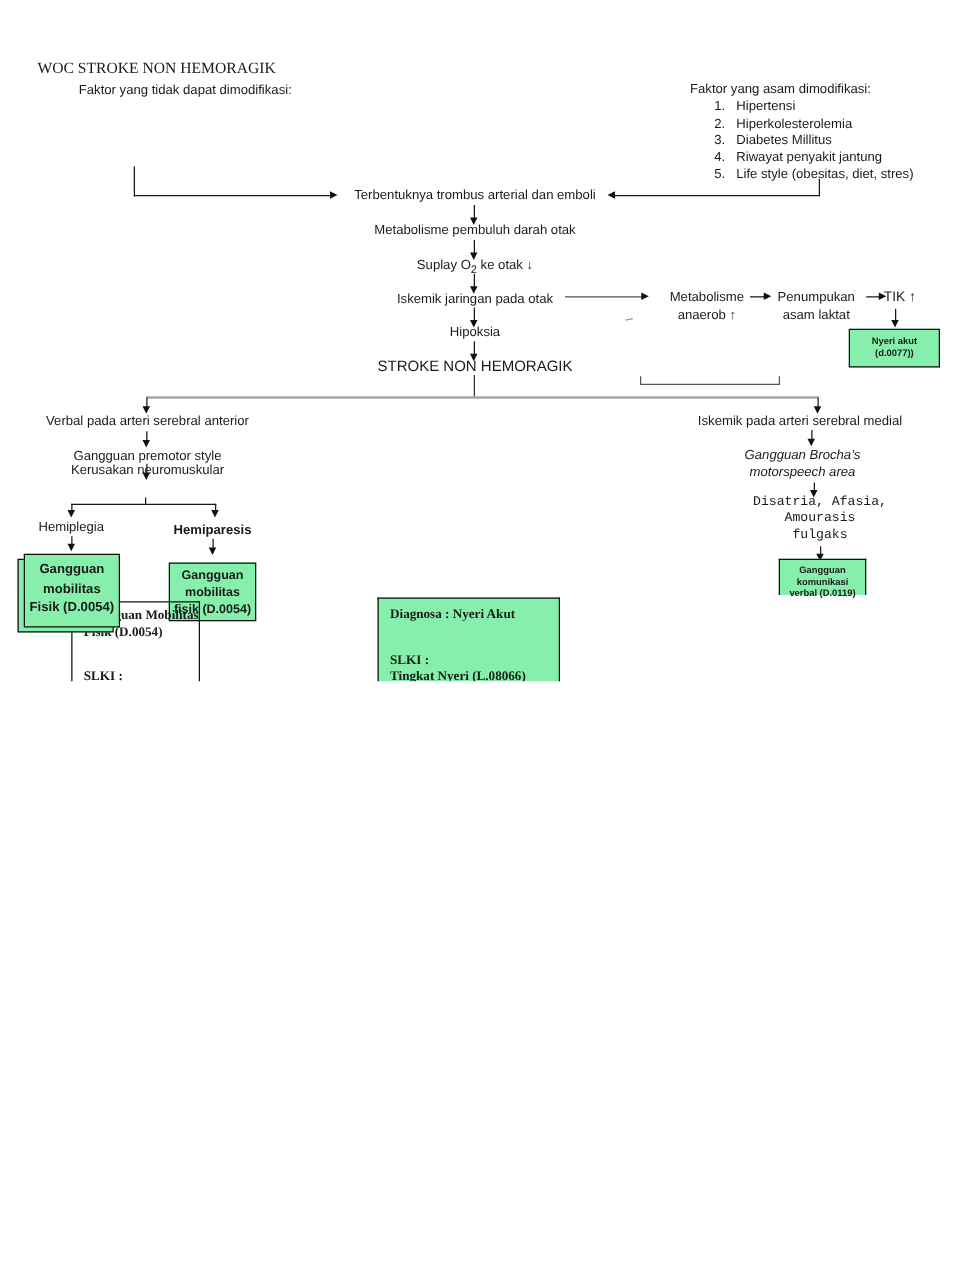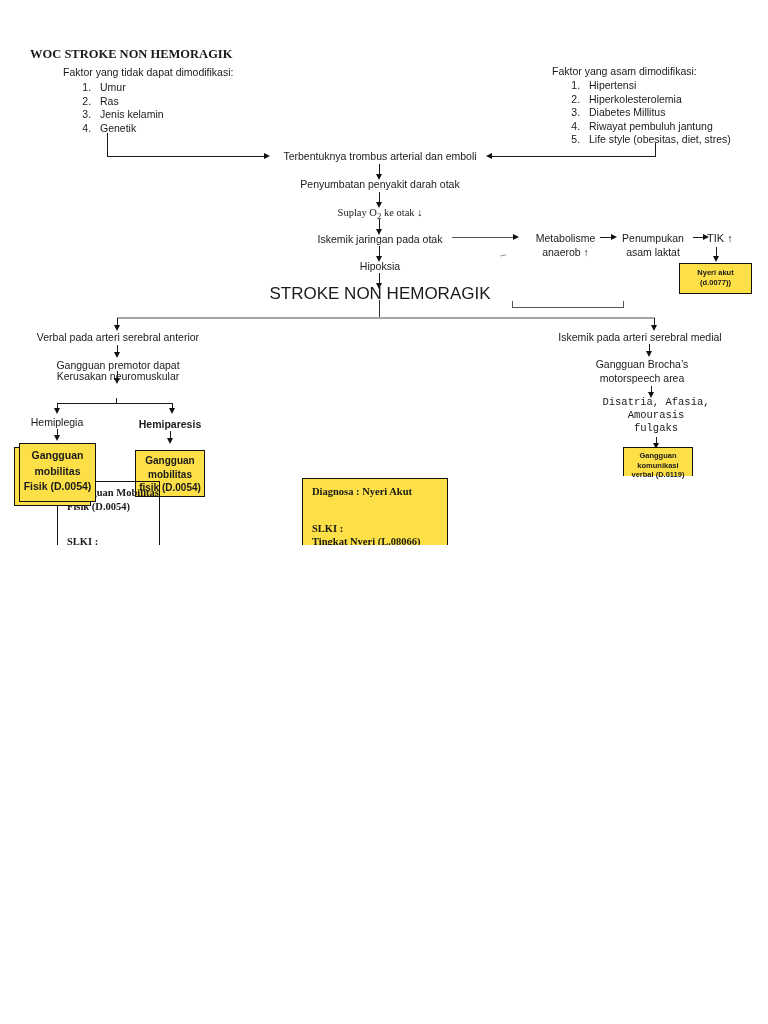--- a/index.html
+++ b/index.html
@@ -9,81 +9,75 @@
   .c{text-align:center;white-space:normal;}
   .vl{position:absolute;width:1.3px;background:#1a1a1a;}
   .hl{position:absolute;height:1.3px;background:#1a1a1a;}
   .gray{background:#a6a6a6;}
   .mid{background:#555;}
   .ah-d{position:absolute;width:0;height:0;border-left:3.5px solid transparent;border-right:3.5px solid transparent;border-top:6.5px solid #111;}
   .ah-r{position:absolute;width:0;height:0;border-top:3.5px solid transparent;border-bottom:3.5px solid transparent;border-left:6.5px solid #111;}
   .ah-l{position:absolute;width:0;height:0;border-top:3.5px solid transparent;border-bottom:3.5px solid transparent;border-right:6.5px solid #111;}
   ol.factor-list{margin:0;padding-left:20px;font-size:10.5px;line-height:13.6px;}
   ol.factor-list li{padding-left:6px;}
-  .title{font-family:"Liberation Serif","DejaVu Serif",serif;font-weight:bold;font-size:12.5px;}
-  .bx{position:absolute;box-sizing:border-box;border:1.5px solid #111;background:#fde047;}
+  .title{font-family:"Liberation Serif","DejaVu Serif",serif;font-weight:normal;font-size:12.5px;}
+  .bx{position:absolute;box-sizing:border-box;border:1.5px solid #111;background:#86efac;}
   .noline-b{border-bottom:none;}
   .transp{background:transparent;}
   .sansbox{font-weight:bold;text-align:center;}
   .serifbox{font-family:"Liberation Serif","DejaVu Serif",serif;font-weight:bold;}
   .bracket{position:absolute;box-sizing:border-box;border-left:1.5px solid #555;border-right:1.5px solid #555;border-bottom:1.5px solid #555;}
   .stray{position:absolute;width:6px;height:3px;border-bottom:1px solid #999;transform:rotate(-12deg);}
 </style>
 </head>
 <body>
 
 <div id="page">
 
   <div class="t title" style="left:30px;top:48px;">WOC STROKE NON HEMORAGIK</div>
 
   <div class="t" style="left:63px;top:66px;">Faktor yang tidak dapat dimodifikasi:</div>
-  <ol class="factor-list" style="position:absolute;left:74px;top:81px;">
-    <li>Umur</li>
-    <li>Ras</li>
-    <li>Jenis kelamin</li>
-    <li>Genetik</li>
-  </ol>
 
   <div class="t" style="left:552px;top:65px;">Faktor yang asam dimodifikasi:</div>
   <ol class="factor-list" style="position:absolute;left:563px;top:79px;">
     <li>Hipertensi</li>
     <li>Hiperkolesterolemia</li>
     <li>Diabetes Millitus</li>
-    <li>Riwayat pembuluh jantung</li>
+    <li>Riwayat penyakit jantung</li>
     <li>Life style (obesitas, diet, stres)</li>
   </ol>
 
   <div class="vl" style="left:107px;top:133px;height:24px;"></div>
   <div class="hl" style="left:107px;top:156px;width:159px;"></div>
   <div class="ah-r" style="left:264px;top:153px;"></div>
   <div class="vl" style="left:655px;top:143px;height:14px;"></div>
   <div class="hl" style="left:489px;top:156px;width:167px;"></div>
   <div class="ah-l" style="left:486px;top:153px;"></div>
 
   <div class="t c" style="left:255px;top:150px;width:250px;">Terbentuknya trombus arterial dan emboli</div>
   <div class="vl" style="left:379px;top:164px;height:11px;"></div>
   <div class="ah-d" style="left:376px;top:174px;"></div>
 
-  <div class="t c" style="left:255px;top:178px;width:250px;">Penyumbatan penyakit darah otak</div>
+  <div class="t c" style="left:255px;top:178px;width:250px;">Metabolisme pembuluh darah otak</div>
   <div class="vl" style="left:379px;top:192px;height:11px;"></div>
   <div class="ah-d" style="left:376px;top:202px;"></div>
 
-  <div class="t c" style="left:255px;top:206px;width:250px;font-family:Liberation Serif, serif;"><span>Suplay O</span><sub>2</sub><span> ke otak ↓</span></div>
+  <div class="t c" style="left:255px;top:206px;width:250px;"><span>Suplay O</span><sub>2</sub><span> ke otak ↓</span></div>
   <div class="vl" style="left:379px;top:219px;height:11px;"></div>
   <div class="ah-d" style="left:376px;top:229px;"></div>
 
   <div class="t c" style="left:255px;top:233px;width:250px;">Iskemik jaringan pada otak</div>
   <div class="vl" style="left:379px;top:246px;height:11px;"></div>
   <div class="ah-d" style="left:376px;top:256px;"></div>
 
   <div class="t c" style="left:255px;top:260px;width:250px;">Hipoksia</div>
   <div class="vl" style="left:379px;top:273px;height:11px;"></div>
   <div class="ah-d" style="left:376px;top:283px;"></div>
 
-  <div class="t c" style="left:255px;top:287px;width:250px;font-size:17px;">STROKE NON HEMORAGIK</div>
+  <div class="t c" style="left:255px;top:287px;width:250px;font-size:12px;">STROKE NON HEMORAGIK</div>
 
   <div class="hl mid" style="left:452px;top:237px;width:62px;"></div>
   <div class="ah-r" style="left:513px;top:234px;"></div>
   <div class="stray" style="left:500px;top:252px;"></div>
 
   <div class="t c" style="left:523px;top:231px;width:85px;line-height:14px;">
     <span style="display:block;">Metabolisme</span>
     <span style="display:block;">anaerob ↑</span>
   </div>
   <div class="hl" style="left:600px;top:237px;width:12px;"></div>
@@ -110,21 +104,21 @@
   <div class="hl gray" style="left:117px;top:317px;width:538px;height:1.5px;"></div>
   <div class="vl" style="left:117px;top:318px;height:8px;"></div>
   <div class="ah-d" style="left:114px;top:325px;"></div>
   <div class="vl" style="left:654px;top:318px;height:8px;"></div>
   <div class="ah-d" style="left:651px;top:325px;"></div>
 
   <div class="t c" style="left:17px;top:331px;width:202px;">Verbal pada arteri serebral anterior</div>
   <div class="vl" style="left:117px;top:345px;height:8px;"></div>
   <div class="ah-d" style="left:114px;top:352px;"></div>
 
-  <div class="t c" style="left:17px;top:359px;width:202px;">Gangguan premotor dapat</div>
+  <div class="t c" style="left:17px;top:359px;width:202px;">Gangguan premotor style</div>
   <div class="vl" style="left:117px;top:371px;height:8px;"></div>
   <div class="ah-d" style="left:114px;top:378px;"></div>
 
   <div class="t c" style="left:17px;top:370px;width:202px;">Kerusakan neuromuskular</div>
 
   <div class="vl" style="left:116px;top:398px;height:6px;"></div>
   <div class="hl" style="left:57px;top:403px;width:116px;"></div>
   <div class="vl" style="left:57px;top:403px;height:6px;"></div>
   <div class="ah-d" style="left:54px;top:408px;"></div>
   <div class="vl" style="left:172px;top:403px;height:6px;"></div>
@@ -160,21 +154,21 @@
   <div class="bx serifbox noline-b" style="left:302px;top:478px;width:146px;height:67px;border-width:1.7px;font-size:10.5px;line-height:13px;padding:6px 8px 0 9px;overflow:hidden;">
     <span style="display:block;">Diagnosa : Nyeri Akut</span>
     <span style="display:block;margin-top:24px;">SLKI :</span>
     <span style="display:block;">Tingkat Nyeri (L.08066)</span>
   </div>
 
   <div class="t c" style="left:540px;top:331px;width:200px;">Iskemik pada arteri serebral medial</div>
   <div class="vl" style="left:649px;top:344px;height:8px;"></div>
   <div class="ah-d" style="left:646px;top:351px;"></div>
 
-  <div class="t c" style="left:558px;top:358px;width:168px;line-height:13.5px;">
+  <div class="t c" style="left:558px;top:358px;width:168px;line-height:13.5px;font-style:italic;">
     <span style="display:block;">Gangguan Brocha’s</span>
     <span style="display:block;">motorspeech area</span>
   </div>
   <div class="vl" style="left:651px;top:386px;height:7px;"></div>
   <div class="ah-d" style="left:648px;top:392px;"></div>
 
   <div class="t c" style="left:587px;top:396px;width:138px;line-height:13px;font-family:Liberation Mono, monospace;">
     <span style="display:block;">Disatria, Afasia,</span>
     <span style="display:block;">Amourasis</span>
     <span style="display:block;">fulgaks</span>

